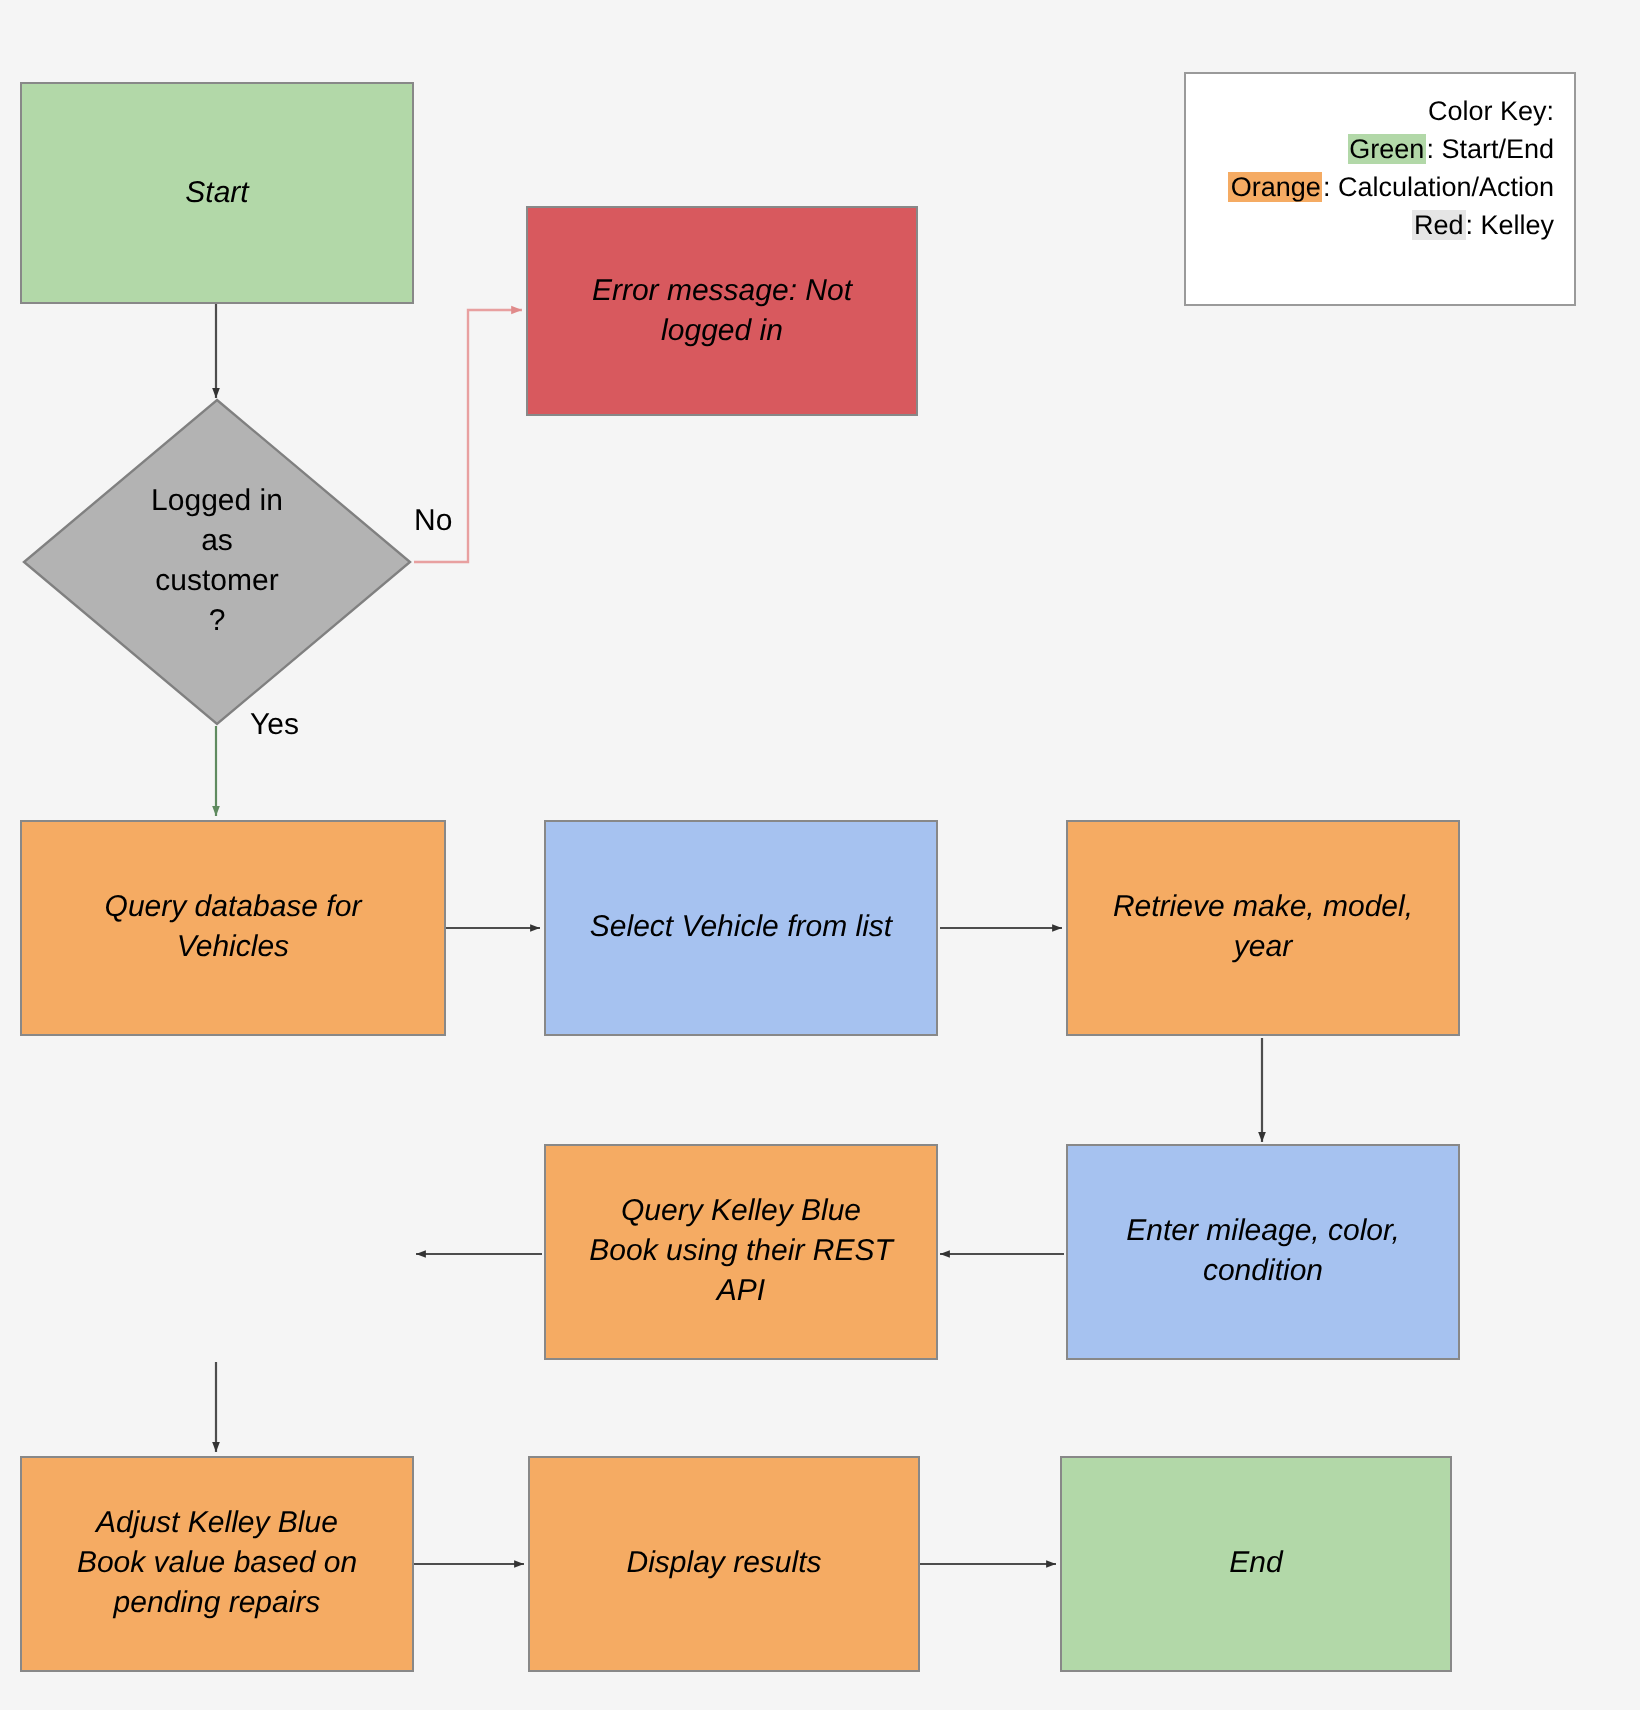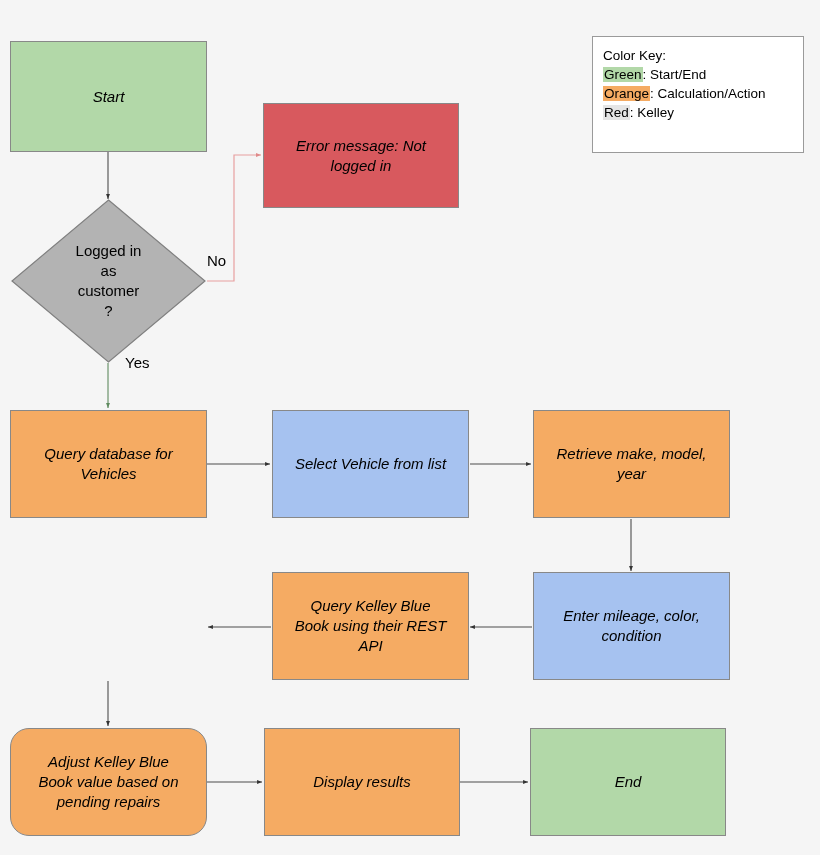--- a/index.html
+++ b/index.html
@@ -79,27 +79,28 @@
     position: absolute;
     font-size: 15px;
     color: #000000;
     z-index: 4;
   }
 
   .legend {
     position: absolute;
     left: 592px;
     top: 36px;
-    width: 212px;
+    width: 196px;
     height: 117px;
     background: #ffffff;
     border: 1px solid #9a9a9a;
     box-sizing: border-box;
     padding: 9px 10px 0 10px;
     z-index: 5;
+    text-align: right;
   }
   .legend-title {
     font-size: 13.5px;
     color: #000000;
     line-height: 1.42;
   }
   .legend-row {
     font-size: 13.5px;
     color: #000000;
     line-height: 1.42;
@@ -166,21 +167,21 @@
 as
 customer
 ?</div>
   </div>
 
   <div class="node red" style="left:263px; top:103px; width:196px; height:105px;">
     <span>Error message: Not
 logged in</span>
   </div>
 
-  <div class="node orange" style="left:10px; top:410px; width:197px; height:108px;">
+  <div class="node orange" style="left:10px; top:410px; width:213px; height:108px;">
     <span>Query database for
 Vehicles</span>
   </div>
 
   <div class="node blue" style="left:272px; top:410px; width:197px; height:108px;">
     <span>Select Vehicle from list</span>
   </div>
 
   <div class="node orange" style="left:533px; top:410px; width:197px; height:108px;">
     <span>Retrieve make, model,
@@ -192,21 +193,21 @@
     <span>Query Kelley Blue
 Book using their REST
 API</span>
   </div>
 
   <div class="node blue" style="left:533px; top:572px; width:197px; height:108px;">
     <span>Enter mileage, color,
 condition</span>
   </div>
 
-  <div class="node orange" style="left:10px; top:728px; width:197px; height:108px;border-radius:19px;">
+  <div class="node orange" style="left:10px; top:728px; width:197px; height:108px;">
     <span>Adjust Kelley Blue
 Book value based on
 pending repairs</span>
   </div>
 
   <div class="node orange" style="left:264px; top:728px; width:196px; height:108px;">
     <span>Display results</span>
   </div>
 
   <div class="node green" style="left:530px; top:728px; width:196px; height:108px;">

